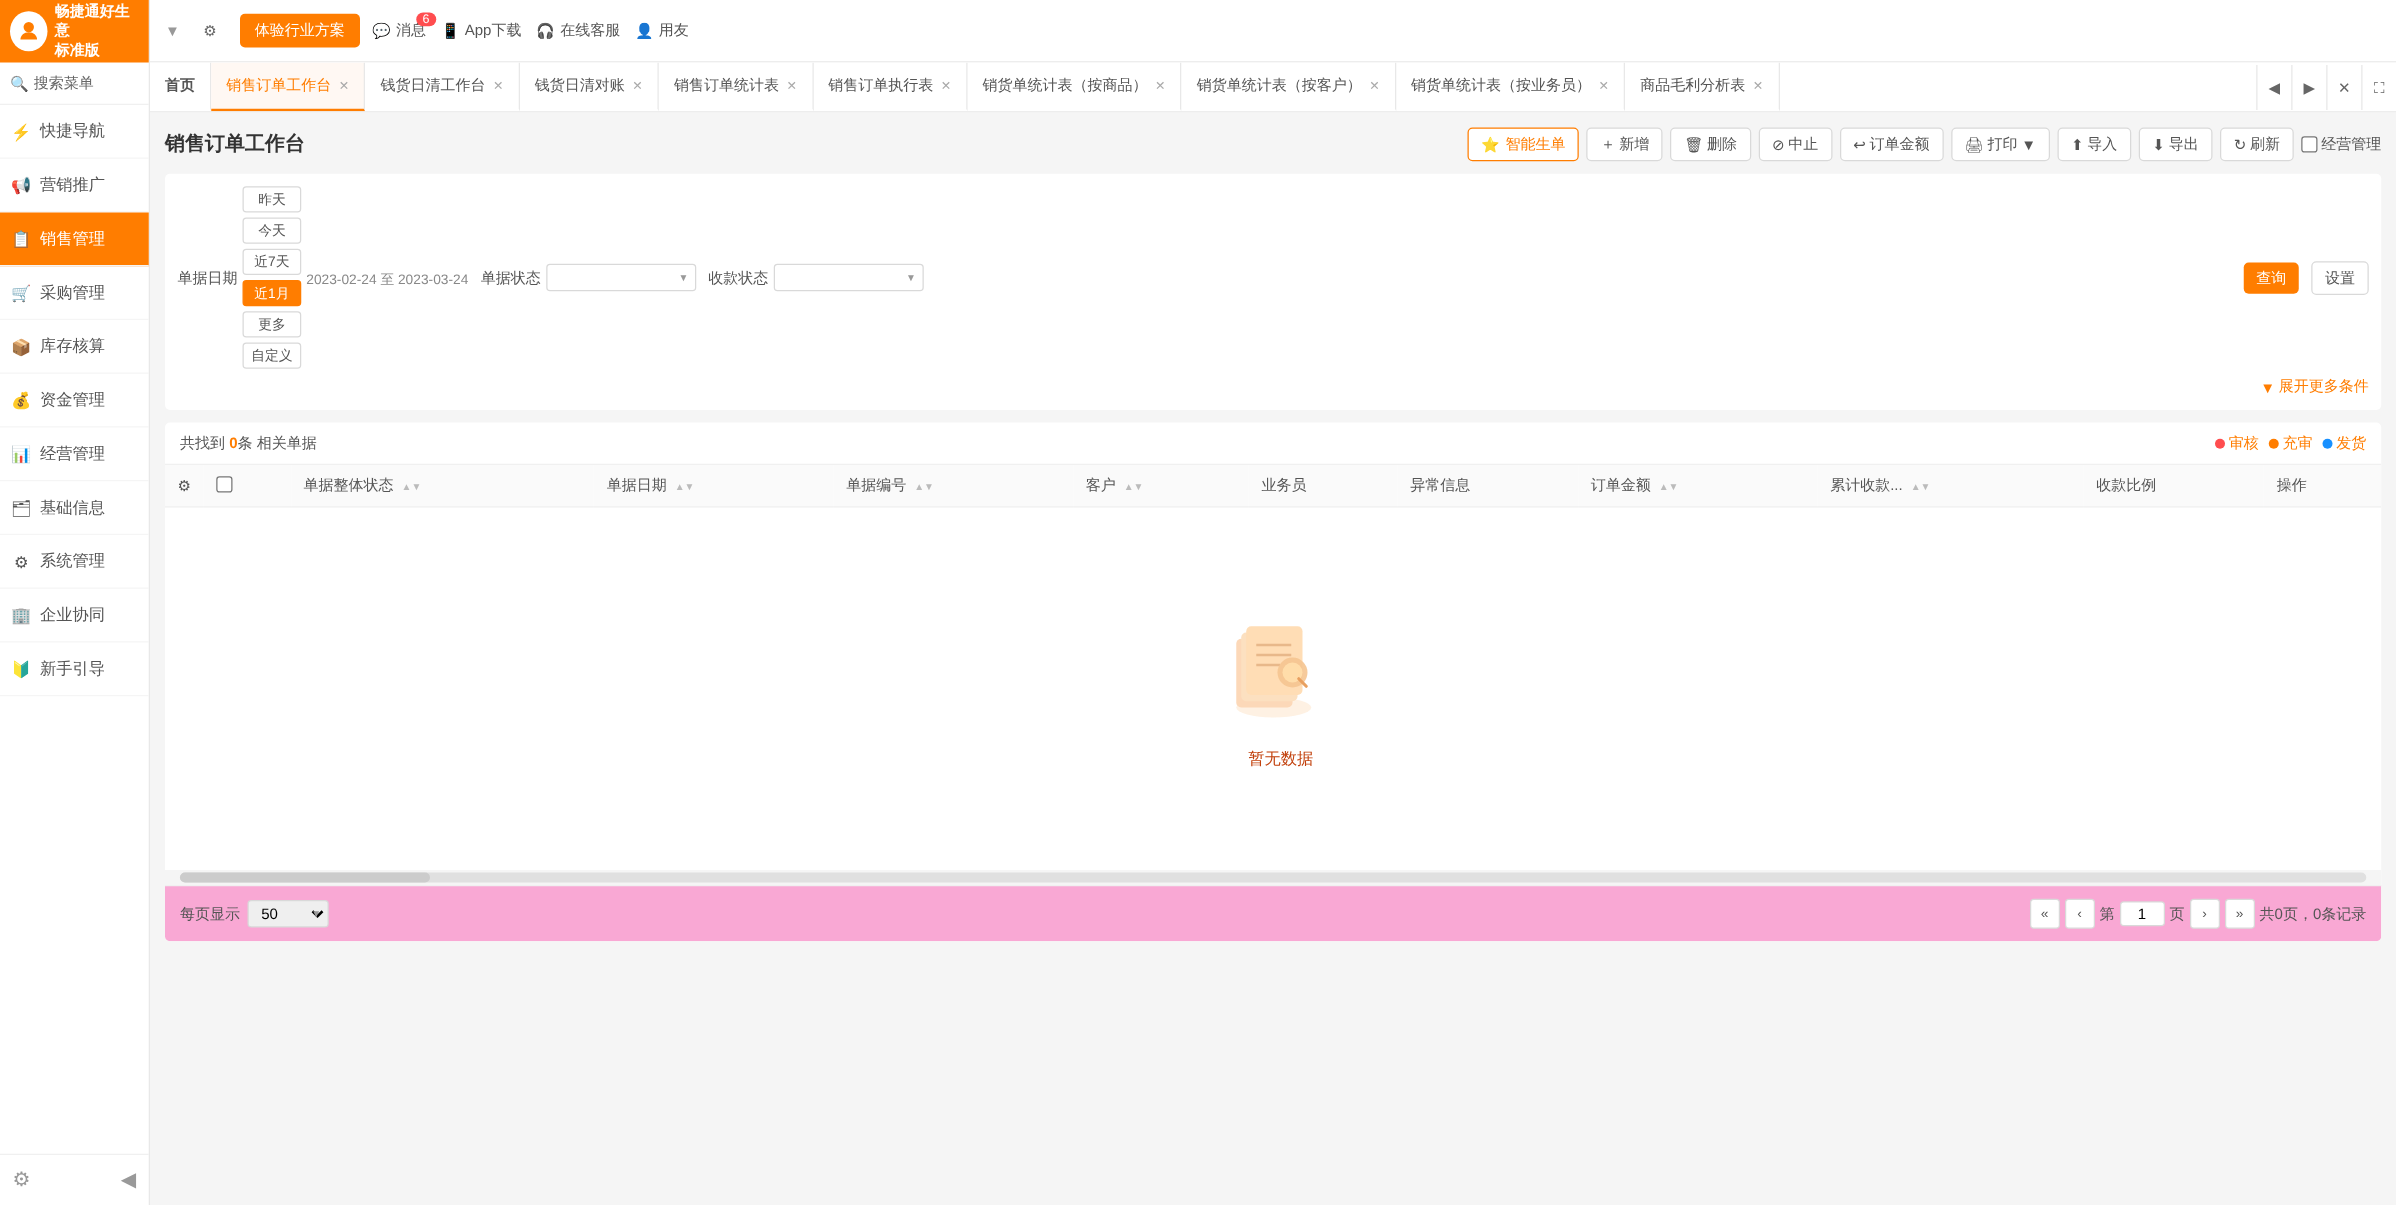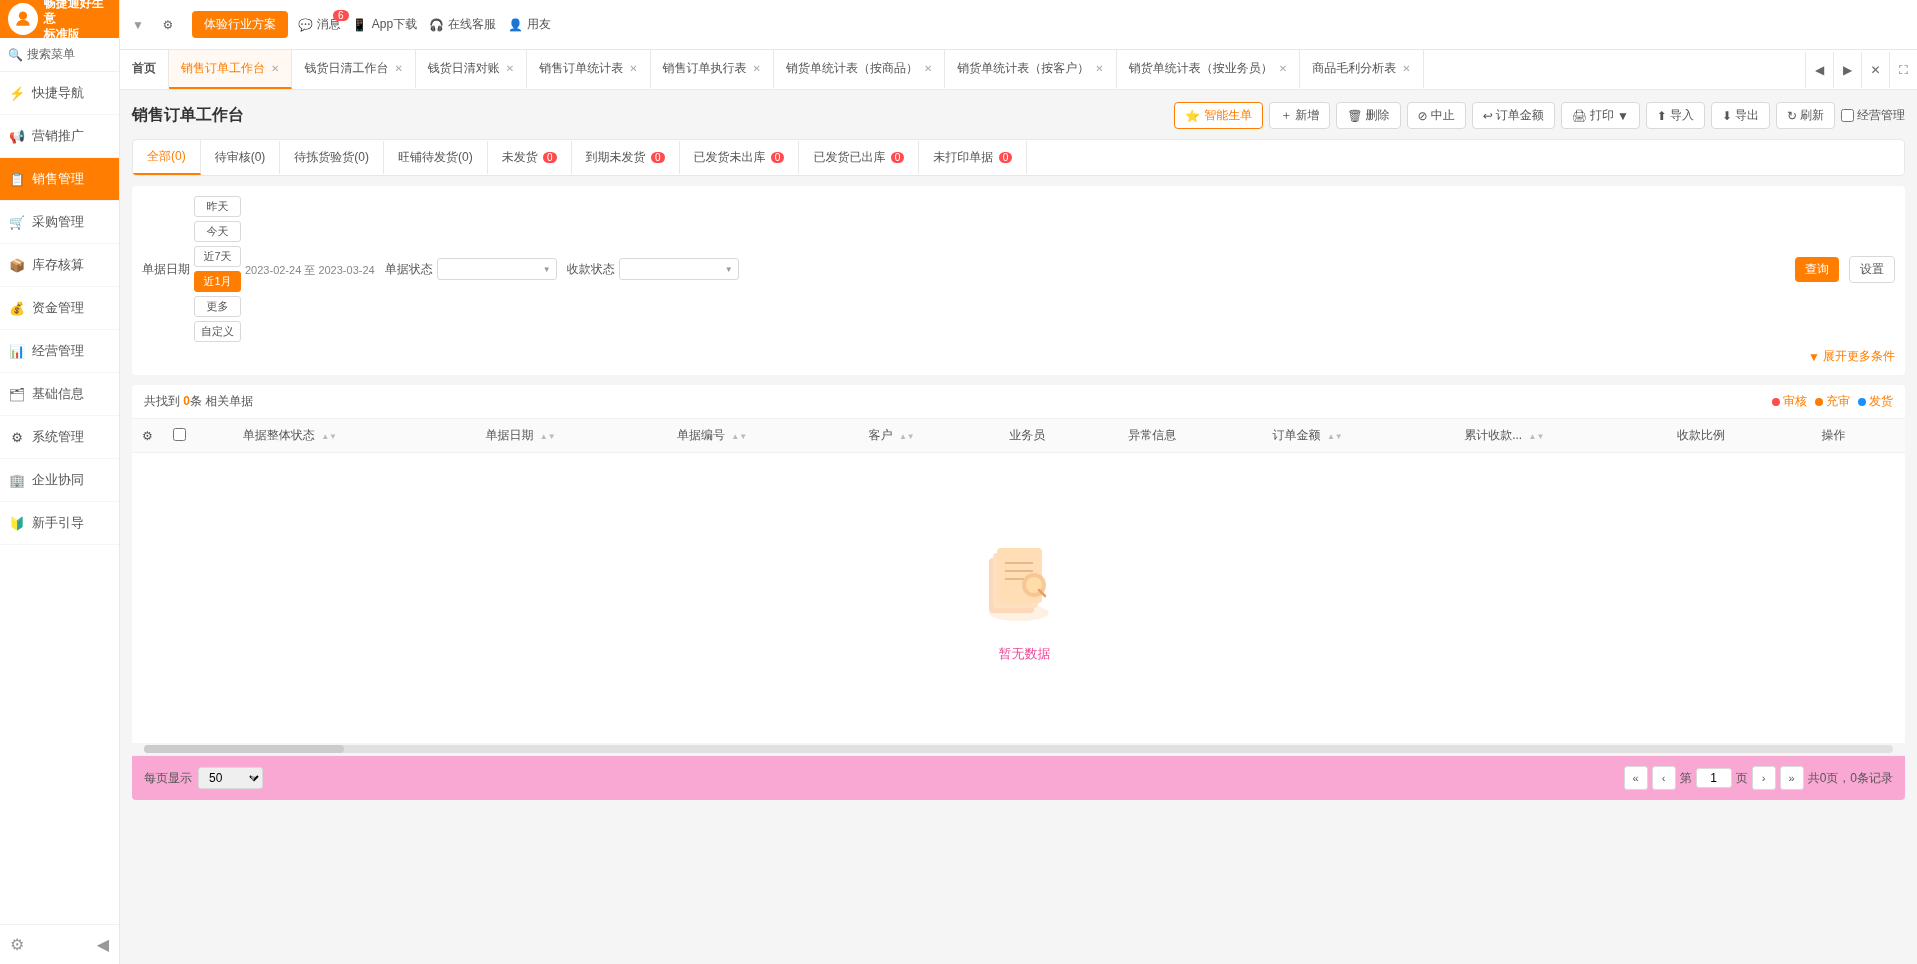--- a/index.html
+++ b/index.html
@@ -1,20 +1,20 @@
 <!DOCTYPE html>
 <html><head>
   <meta charset="utf-8">
   <style>
     * { box-sizing: border-box; margin: 0; padding: 0; }
     body { font-family: "Microsoft YaHei", Arial, sans-serif; font-size: 12px; background: #f5f5f5; color: #333; display: flex; height: 964px; overflow: hidden; }
 
     
     .sidebar { width: 120px; background: #fff; display: flex; flex-direction: column; border-right: 1px solid #e8e8e8; flex-shrink: 0; }
-    .sidebar-logo { background: #ff7d00; color: #fff; padding: 8px; display: flex; align-items: center; gap: 6px; height: 38px; }
+    .sidebar-logo { background: #ff7d00; color: #fff; padding: 8px; display: flex; align-items: center; gap: 6px; height: 50px; }
     .sidebar-logo-icon { width: 32px; height: 32px; background: #fff; border-radius: 50%; display: flex; align-items: center; justify-content: center; }
     .sidebar-logo-icon svg { width: 20px; height: 20px; }
     .sidebar-logo-text { font-size: 12px; font-weight: bold; line-height: 1.3; }
     .sidebar-search { display: flex; align-items: center; gap: 4px; padding: 8px; color: #666; cursor: pointer; border-bottom: 1px solid #f0f0f0; }
     .sidebar-nav-item { display: flex; align-items: center; gap: 6px; padding: 12px 8px; cursor: pointer; color: #555; font-size: 13px; border-bottom: 1px solid #f5f5f5; }
     .sidebar-nav-item.active { background: #ff7d00; color: #fff; }
     .sidebar-nav-item .nav-icon { width: 18px; height: 18px; display: flex; align-items: center; justify-content: center; flex-shrink: 0; }
     .sidebar-bottom { margin-top: auto; display: flex; align-items: center; justify-content: space-between; padding: 10px; border-top: 1px solid #f0f0f0; }
 
     
@@ -83,21 +83,21 @@
 
     table { width: 100%; border-collapse: collapse; font-size: 12px; }
     table thead th { background: #fafafa; border-bottom: 1px solid #f0f0f0; padding: 8px 10px; color: #555; font-weight: normal; text-align: left; white-space: nowrap; }
     table thead th .sort-icons { display: inline-flex; flex-direction: column; margin-left: 3px; font-size: 8px; color: #bbb; }
     table tbody td { padding: 8px 10px; border-bottom: 1px solid #f9f9f9; color: #555; }
     .table-settings-icon { width: 28px; text-align: center; }
 
     
     .empty-state { display: flex; flex-direction: column; align-items: center; justify-content: center; padding: 80px 0; }
     .empty-icon { width: 100px; height: 100px; margin-bottom: 12px; }
-    .empty-text { color: #ec4899; font-size: 13px; margin-left: 12px; }
+    .empty-text { color: #c2410c; font-size: 13px; margin-left: 12px; }
 
     
     .pagination { display: flex; align-items: center; justify-content: space-between; padding: 10px 12px; border-top: 1px solid #f0f0f0; background: #f9a8d4; }
     .pagination-left { display: flex; align-items: center; gap: 6px; color: #555; font-size: 12px; }
     .pagination-select { border: 1px solid #d9d9d9; border-radius: 3px; padding: 2px 16px 2px 6px; font-size: 12px; }
     .pagination-right { display: flex; align-items: center; gap: 4px; color: #555; font-size: 12px; }
     .page-btn { width: 24px; height: 24px; border: 1px solid #d9d9d9; border-radius: 3px; cursor: pointer; display: flex; align-items: center; justify-content: center; background: #fff; color: #555; font-size: 11px; }
     .page-input { width: 36px; border: 1px solid #d9d9d9; border-radius: 3px; padding: 2px 4px; text-align: center; font-size: 12px; }
 
     
@@ -296,31 +296,20 @@
           <span>↻</span>
           <span>刷新</span>
         </button>
         <label class="checkbox-label">
           <input type="checkbox" style="">
           <span>经营管理</span>
         </label>
       </div>
     </div>
 
-    <div class="sub-tabs">
-      <div class="sub-tab active">全部(0)</div>
-      <div class="sub-tab">待审核(0)</div>
-      <div class="sub-tab">待拣货验货(0)</div>
-      <div class="sub-tab">旺铺待发货(0)</div>
-      <div class="sub-tab">未发货 <span class="badge-red">0</span></div>
-      <div class="sub-tab">到期未发货 <span class="badge-red">0</span></div>
-      <div class="sub-tab">已发货未出库 <span class="badge-red">0</span></div>
-      <div class="sub-tab">已发货已出库 <span class="badge-red">0</span></div>
-      <div class="sub-tab">未打印单据 <span class="badge-red">0</span></div>
-    </div>
 
     <div class="filter-area">
       <div class="filter-row">
         <div class="filter-item">
           <span class="filter-label">单据日期</span>
           <div class="filter-date-btns">
             <button class="filter-date-btn">昨天</button>
             <button class="filter-date-btn">今天</button>
             <button class="filter-date-btn">近7天</button>
             <button class="filter-date-btn active">近1月</button>

